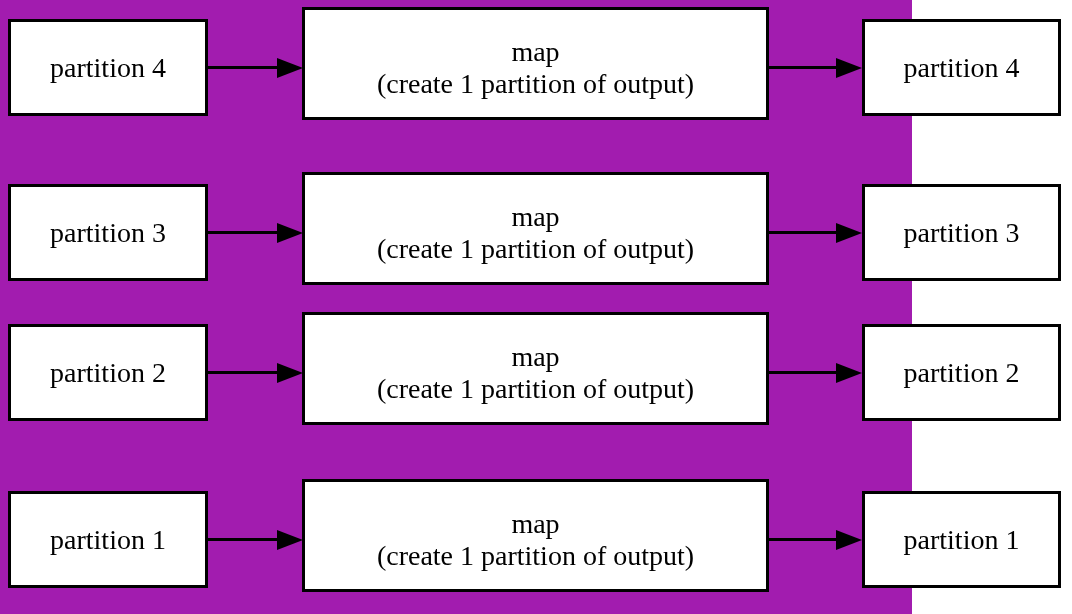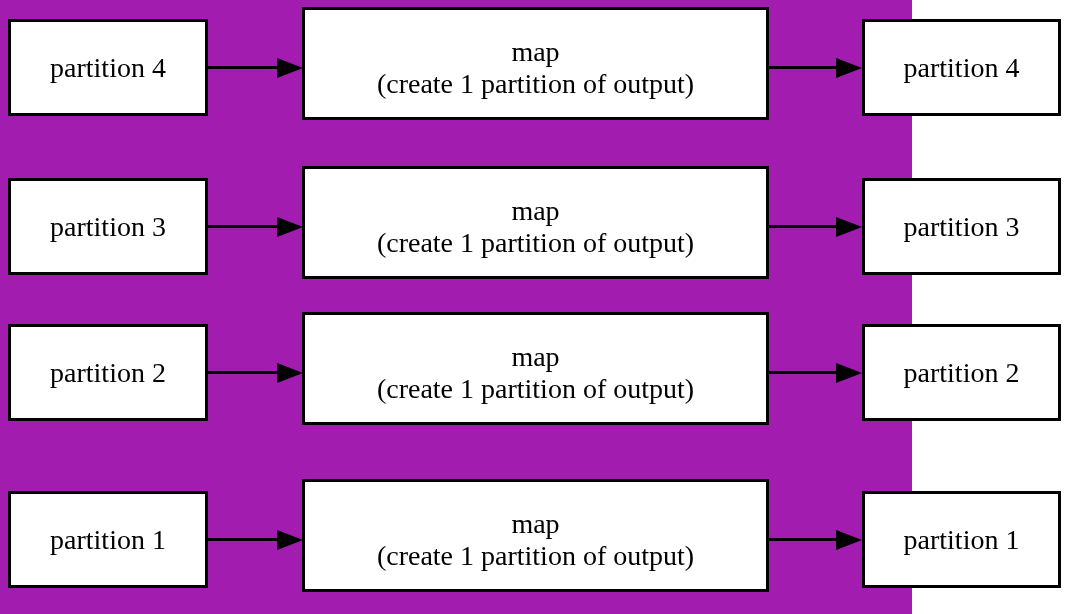--- a/index.html
+++ b/index.html
@@ -122,21 +122,21 @@
     </div>
     <div class="arrow right-arrow">
       <div class="shaft"></div>
       <div class="head"></div>
     </div>
     <div class="box partition-out">
       <span>partition 4</span>
     </div>
   </div>
 
-  <div class="row" style="top:166px;">
+  <div class="row" style="top:172px;">
     <div class="box partition-in">
       <span>partition 3</span>
     </div>
     <div class="arrow left-arrow">
       <div class="shaft"></div>
       <div class="head"></div>
     </div>
     <div class="box map">
       <span class="line1">map</span>
       <span class="line2">(create 1 partition of output)</span>

